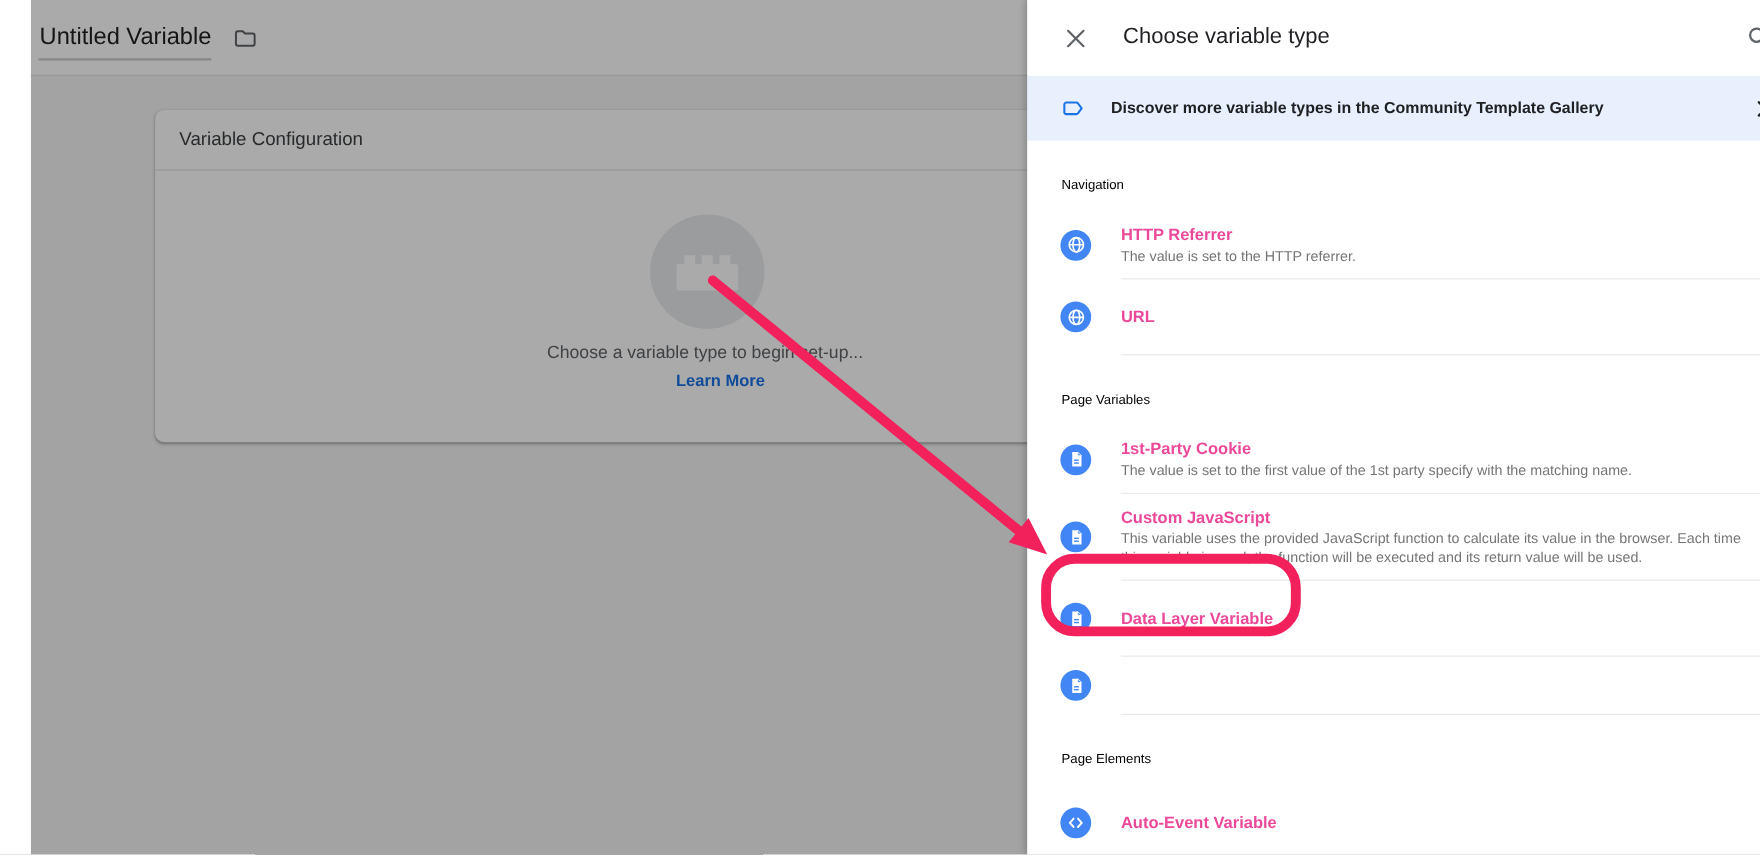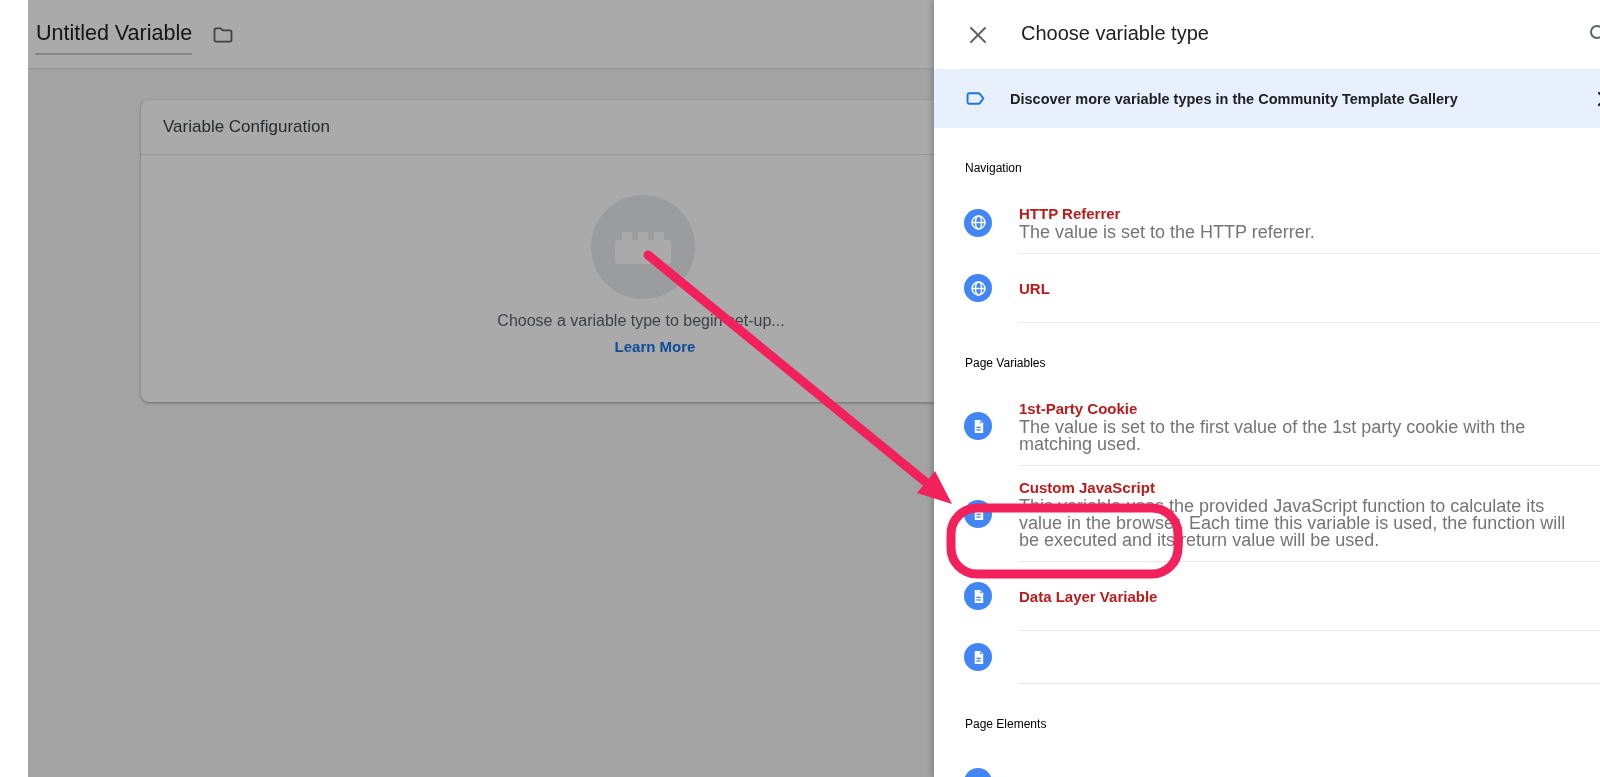--- a/index.html
+++ b/index.html
@@ -48,22 +48,22 @@
   .banner-text{margin-left:23px;font-size:14.5px;font-weight:700;color:#202124;}
   .banner-chevron{position:absolute;left:658px;top:20px;}
 
   .type-list{position:absolute;top:128px;left:0;width:100%;bottom:0;overflow:hidden;background:#fff;}
   .section-label{padding:28px 0 12px 31px;font-size:12px;line-height:24px;color:#000000;}
   .row{display:flex;align-items:center;padding:12px 40px 12px 30px;cursor:pointer;}
   .row.solo{padding-top:20px;padding-bottom:20px;}
   .icon-circle{flex:0 0 28px;width:28px;height:28px;border-radius:50%;background:var(--accent-blue);
                display:flex;align-items:center;justify-content:center;align-self:center;}
   .row-text{margin-left:27px;}
-  .row-title{font-size:15px;font-weight:700;color:#b91c1c;line-height:19px;}
-  .row-desc{font-size:18px;color:#757575;line-height:17px;max-width:605px;margin-top:1px;}
+  .row-title{font-size:15px;font-weight:700;color:#ec4899;line-height:19px;}
+  .row-desc{font-size:13px;color:#757575;line-height:17px;max-width:605px;margin-top:1px;}
   .divider{height:1px;background:#E8E8E8;margin-left:85px;}
   .scroll-track{position:absolute;right:0;top:132px;bottom:0;width:5px;background:#EFF0F1;}
 
   
   .annotations{position:absolute;inset:0;z-index:30;pointer-events:none;}
 </style>
 </head>
 <body>
 
 <div id="app">
@@ -163,21 +163,21 @@
           <span class="icon-circle">
             <svg width="15" height="15" viewBox="0 0 16 16">
               <path d="M4 1h5.3L13 4.7V15H4z" fill="#fff"></path>
               <path d="M9.3 1 13 4.7H9.3z" fill="#4285F4" stroke="#fff" stroke-width="0.8"></path>
               <rect x="5.8" y="8.2" width="4.6" height="1.4" fill="#4285F4"></rect>
               <rect x="5.8" y="11" width="4.6" height="1.4" fill="#4285F4"></rect>
             </svg>
           </span>
           <div class="row-text">
             <div class="row-title">1st-Party Cookie</div>
-            <div class="row-desc">The value is set to the first value of the 1st party cookie with the matching used.</div>
+            <div class="row-desc">The value is set to the first value of the 1st party specify with the matching name.</div>
           </div>
         </div>
         <div class="divider"></div>
         <div class="row">
           <span class="icon-circle">
             <svg width="15" height="15" viewBox="0 0 16 16">
               <path d="M4 1h5.3L13 4.7V15H4z" fill="#fff"></path>
               <path d="M9.3 1 13 4.7H9.3z" fill="#4285F4" stroke="#fff" stroke-width="0.8"></path>
               <rect x="5.8" y="8.2" width="4.6" height="1.4" fill="#4285F4"></rect>
               <rect x="5.8" y="11" width="4.6" height="1.4" fill="#4285F4"></rect>

